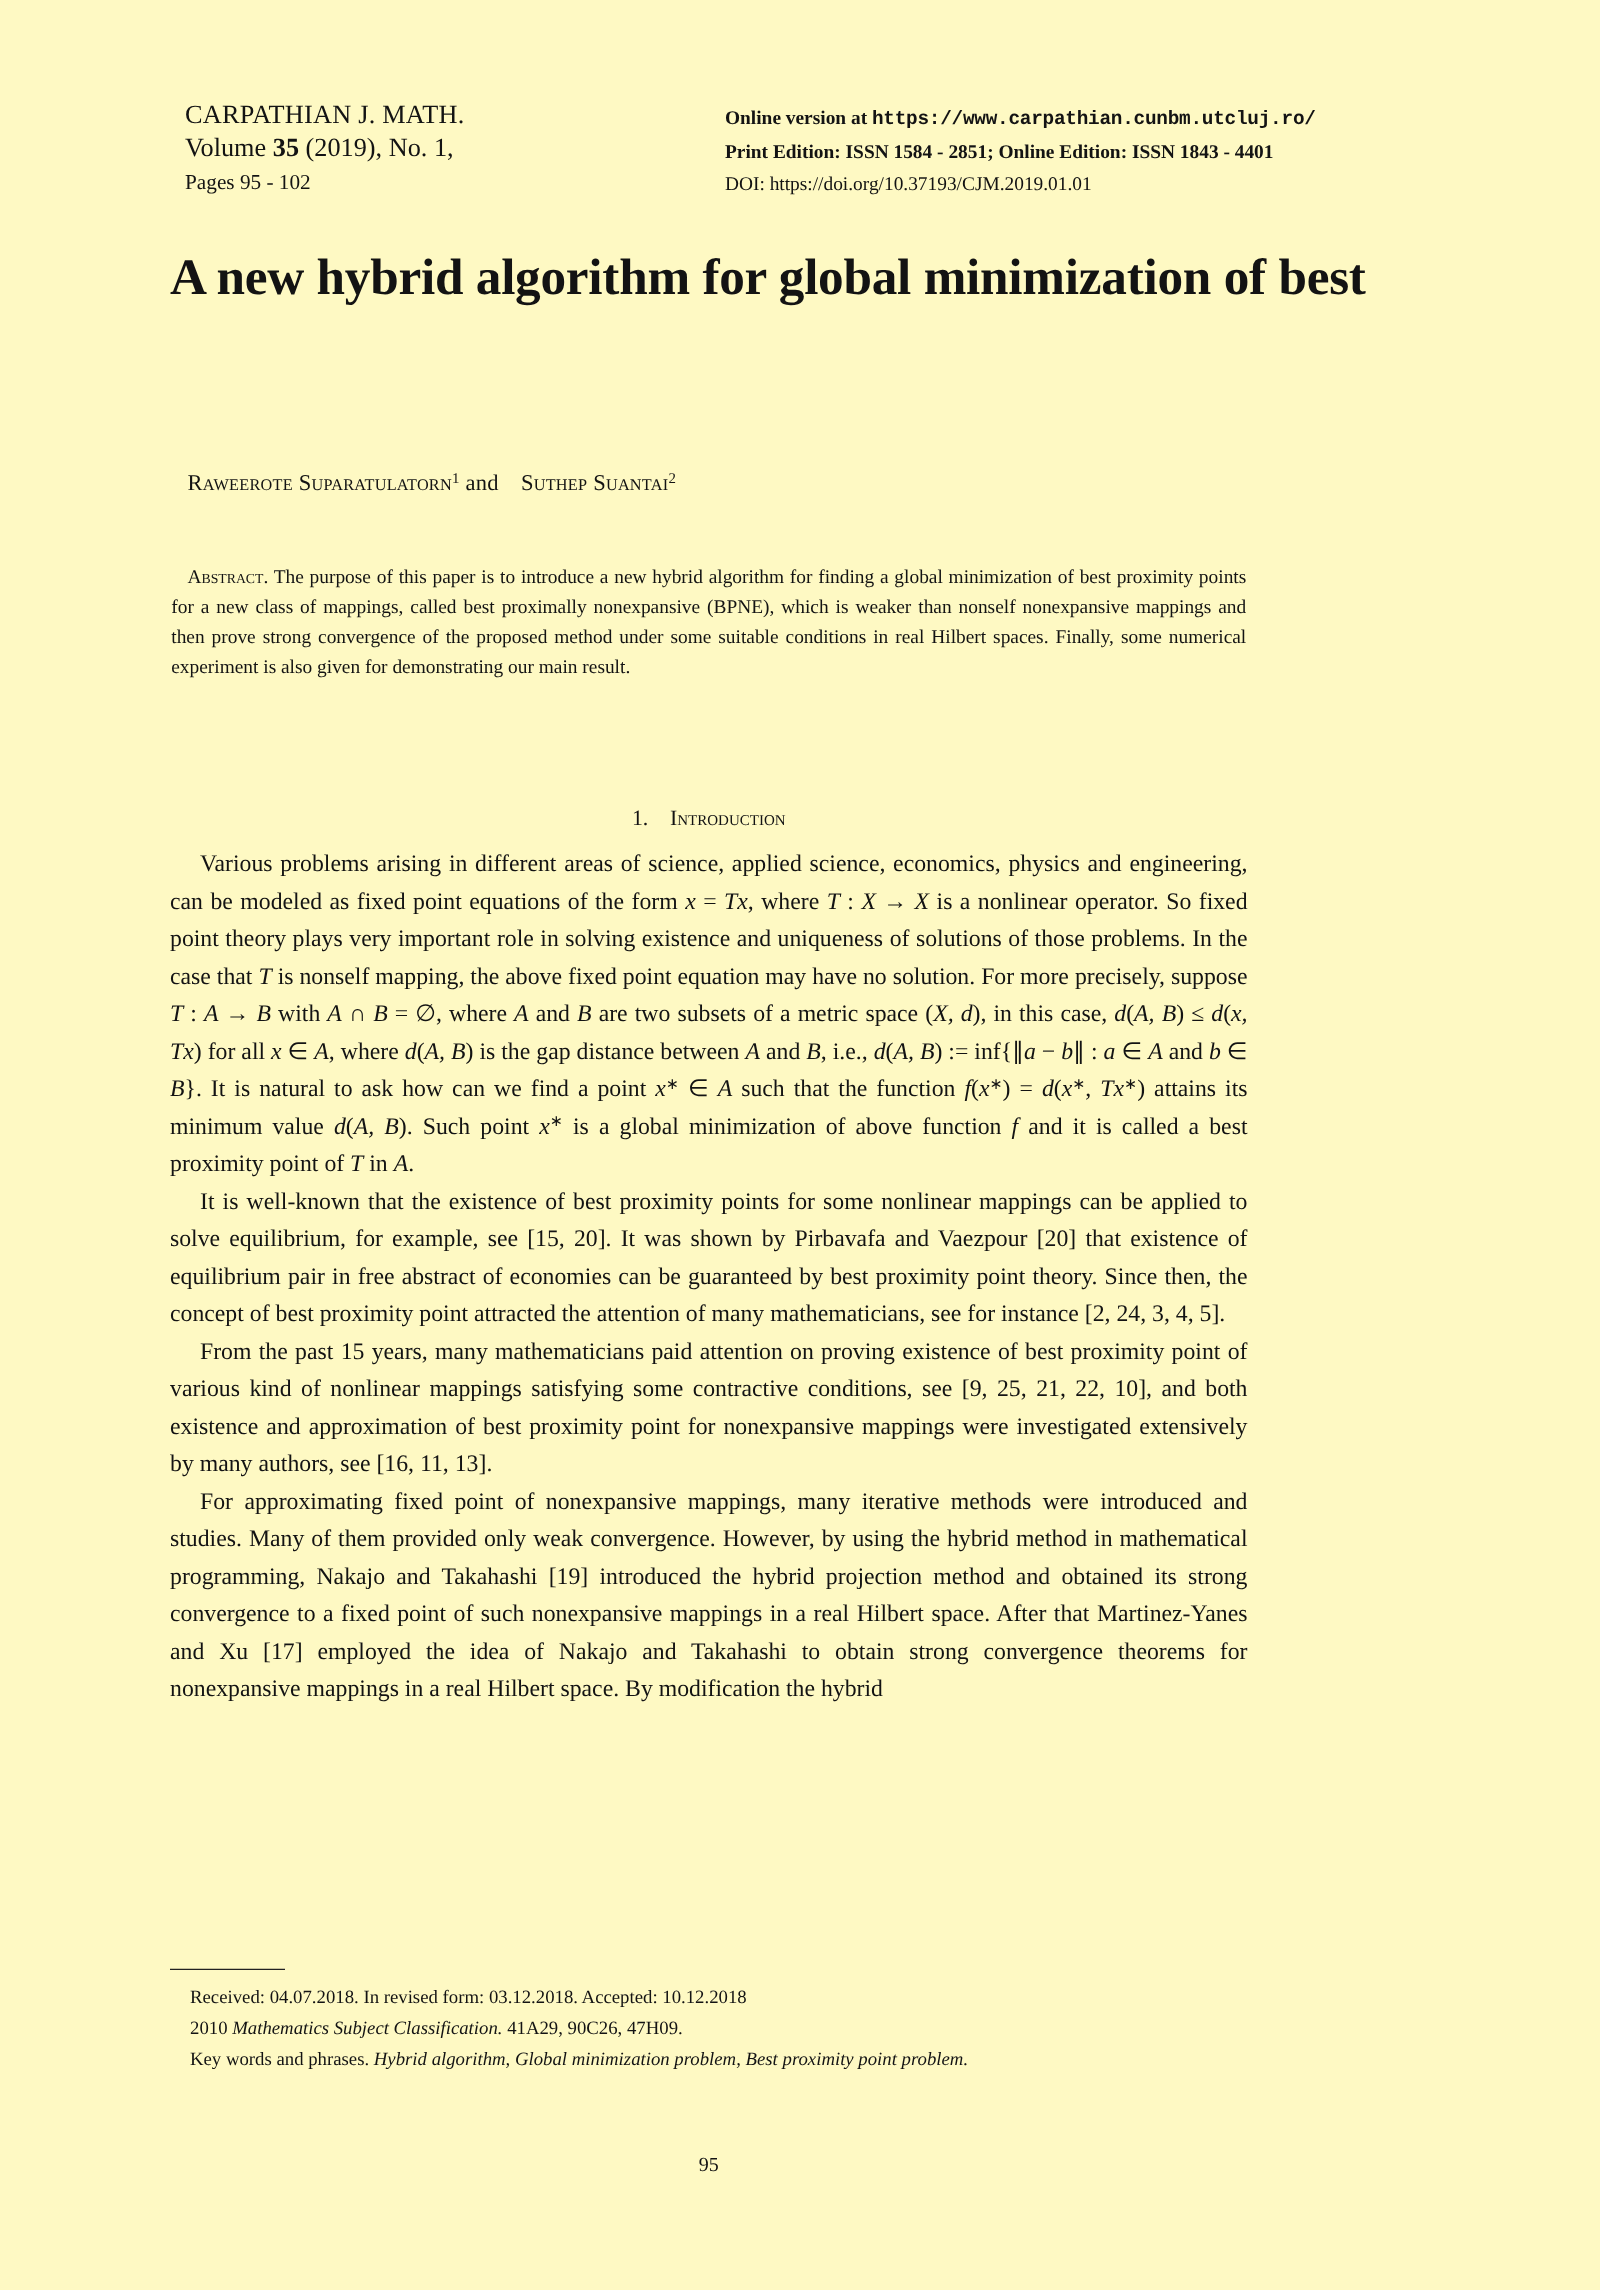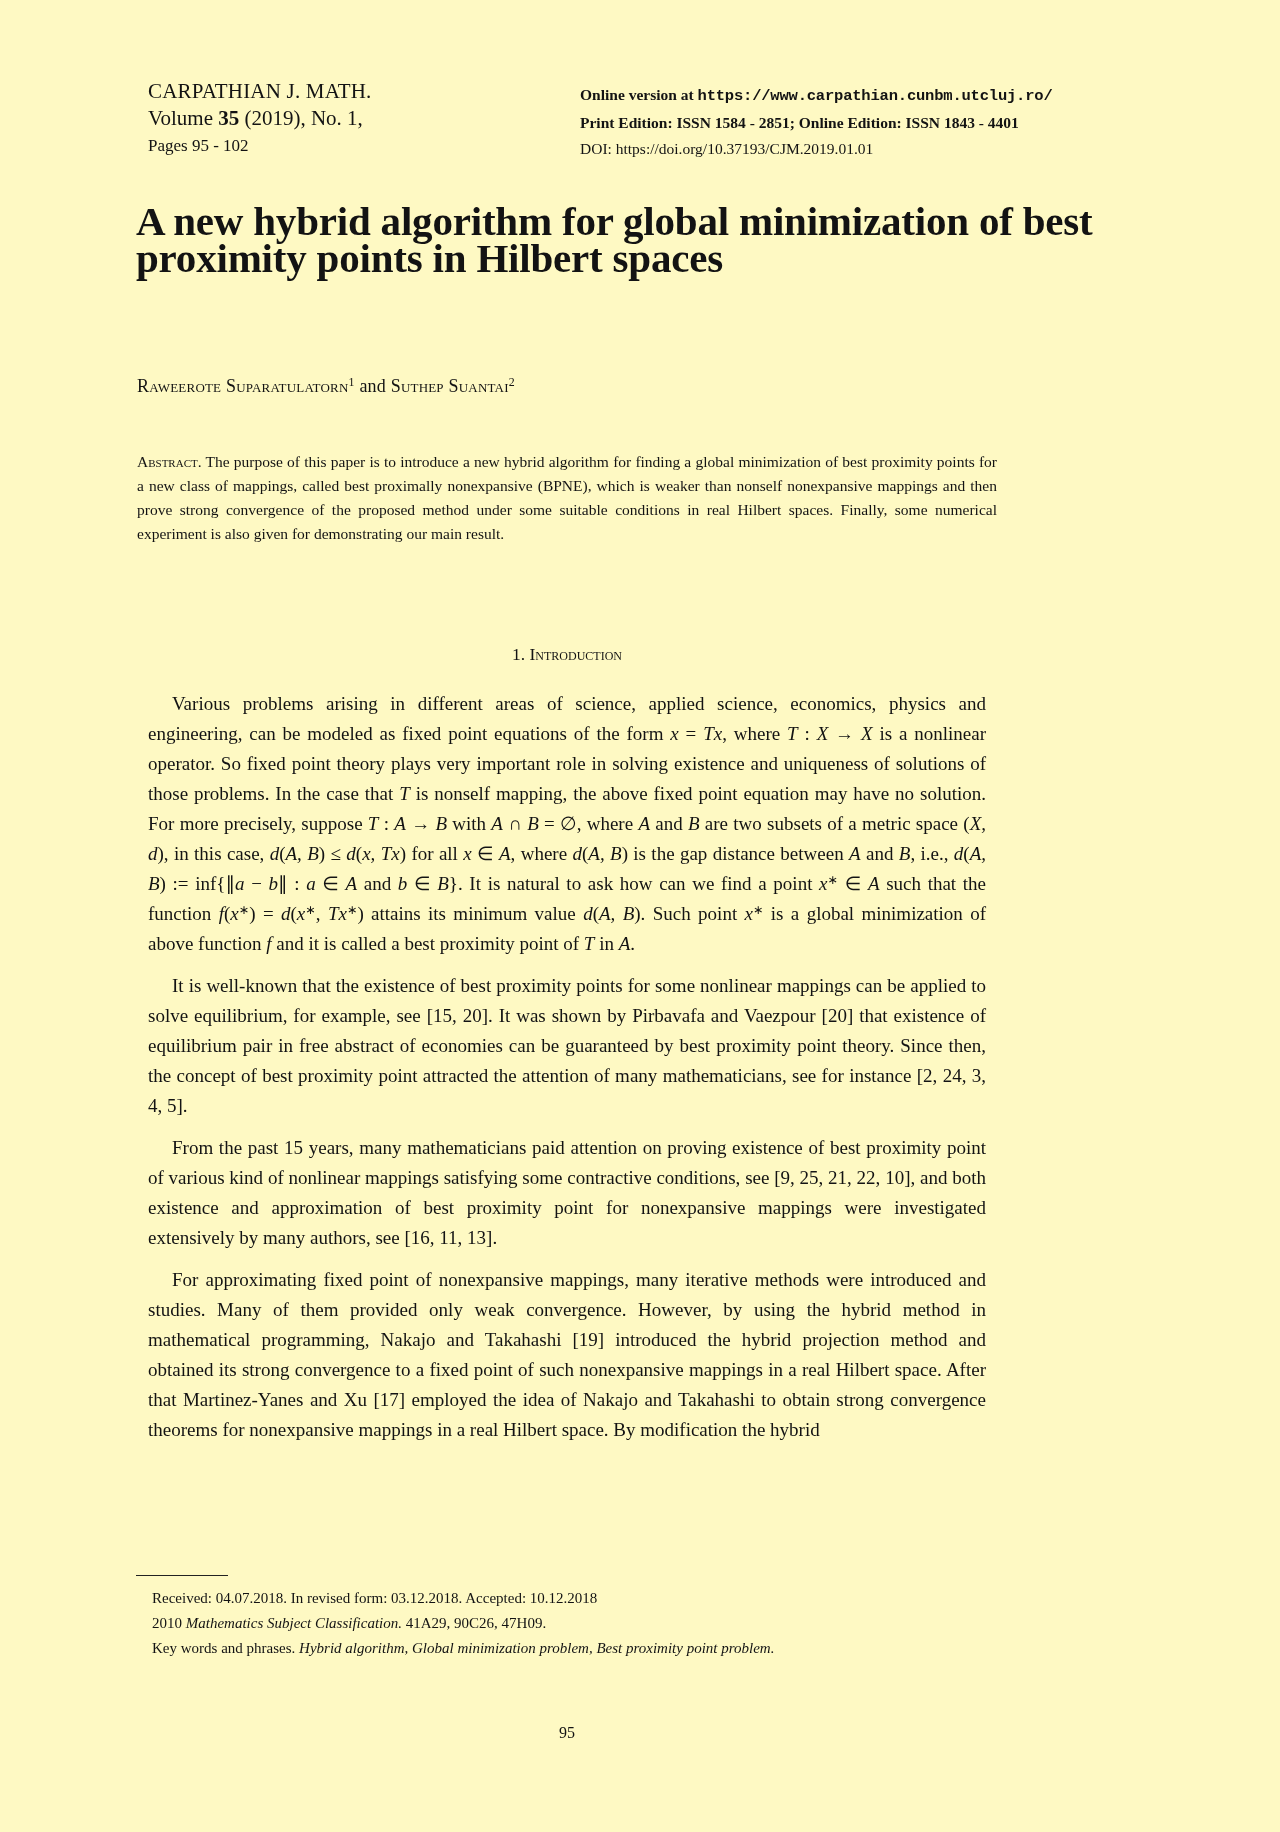--- a/index.html
+++ b/index.html
@@ -37,35 +37,35 @@
     position: absolute; left: 137px; top: 450px; width: 860px;
     font-size: 15.5px; line-height: 24px; text-align: justify;
   }
   
   .section-heading {
     position: absolute; left: 136px; top: 644px; width: 862px;
     text-align: center; font-size: 17.5px;
   }
   .body { position: absolute; left: 136px; top: 677px; width: 862px; }
   .para {
-    margin: 12px; font-size: 19px; line-height: 30px;
+    margin: 0; font-size: 19px; line-height: 30px;
     text-align: justify; text-indent: 24px;
   }
   
   .footnote { position: absolute; left: 136px; top: 1575px; width: 862px; }
   .fn-rule { width: 92px; border-top: 1.6px solid #222; margin: 0 0 10px 0; }
   .fn-line { font-size: 15px; line-height: 25px; padding-left: 16px; }
   .pagenum {
     position: absolute; left: 136px; top: 1724px; width: 862px;
     text-align: center; font-size: 16px;
   }
   
   .b    { font-weight: bold; }
   .i    { font-style: italic; }
-  .sc   { font-variant: small-caps; }
+  .sc   { font-variant: small-caps; margin-left: 13px; }
   .sup  { font-size: 66%; position: relative; top: -0.5em; line-height: 0; }
   .url  {
     font-family: "Liberation Mono", monospace; font-weight: bold;
     font-size: 15.5px; letter-spacing: -0.2px;
   }
 </style>
 </head>
 <body>
 
 <div class="page">
@@ -77,21 +77,20 @@
   </div>
 
   <div class="header-right">
     <div class="hr-line"><span class="b">Online version at </span><span class="url">https://www.carpathian.cunbm.utcluj.ro/</span></div>
     <div class="hr-line bold">Print Edition: ISSN 1584 - 2851; Online Edition: ISSN 1843 - 4401</div>
     <div class="hr-line doi">DOI: https://doi.org/10.37193/CJM.2019.01.01</div>
   </div>
 
   <h1 class="title">
     <span class="title-line">A new hybrid algorithm for global minimization of best</span>
-    <span class="title-line">proximity points in Hilbert spaces</span>
   </h1>
 
   <div class="authors"><span class="sc">Raweerote Suparatulatorn</span><span class="sup">1</span><span> and </span><span class="sc">Suthep Suantai</span><span class="sup">2</span></div>
 
   <div class="abstract"><span class="sc">Abstract.</span><span> The purpose of this paper is to introduce a new hybrid algorithm for finding a global minimization of best proximity points for a new class of mappings, called best proximally nonexpansive (BPNE), which is weaker than nonself nonexpansive mappings and then prove strong convergence of the proposed method under some suitable conditions in real Hilbert spaces. Finally, some numerical experiment is also given for demonstrating our main result.</span></div>
 
   <div class="section-heading"><span>1. </span><span class="sc">Introduction</span></div>
 
   <div class="body">
     <p class="para"><span>Various problems arising in different areas of science, applied science, economics, physics and engineering, can be modeled as fixed point equations of the form </span><span class="i">x</span><span> = </span><span class="i">Tx</span><span>, where </span><span class="i">T</span><span> : </span><span class="i">X</span><span> → </span><span class="i">X</span><span> is a nonlinear operator. So fixed point theory plays very important role in solving existence and uniqueness of solutions of those problems. In the case that </span><span class="i">T</span><span> is nonself mapping, the above fixed point equation may have no solution. For more precisely, suppose </span><span class="i">T</span><span> : </span><span class="i">A</span><span> → </span><span class="i">B</span><span> with </span><span class="i">A</span><span> ∩ </span><span class="i">B</span><span> = ∅, where </span><span class="i">A</span><span> and </span><span class="i">B</span><span> are two subsets of a metric space (</span><span class="i">X, d</span><span>), in this case, </span><span class="i">d</span><span>(</span><span class="i">A, B</span><span>) ≤ </span><span class="i">d</span><span>(</span><span class="i">x, Tx</span><span>) for all </span><span class="i">x</span><span> ∈ </span><span class="i">A</span><span>, where </span><span class="i">d</span><span>(</span><span class="i">A, B</span><span>) is the gap distance between </span><span class="i">A</span><span> and </span><span class="i">B</span><span>, i.e., </span><span class="i">d</span><span>(</span><span class="i">A, B</span><span>) := inf{∥</span><span class="i">a</span><span> − </span><span class="i">b</span><span>∥ : </span><span class="i">a</span><span> ∈ </span><span class="i">A</span><span> and </span><span class="i">b</span><span> ∈ </span><span class="i">B</span><span>}. It is natural to ask how can we find a point </span><span class="i">x</span><span class="sup">∗</span><span> ∈ </span><span class="i">A</span><span> such that the function </span><span class="i">f</span><span>(</span><span class="i">x</span><span class="sup">∗</span><span>) = </span><span class="i">d</span><span>(</span><span class="i">x</span><span class="sup">∗</span><span>, </span><span class="i">Tx</span><span class="sup">∗</span><span>) attains its minimum value </span><span class="i">d</span><span>(</span><span class="i">A, B</span><span>). Such point </span><span class="i">x</span><span class="sup">∗</span><span> is a global minimization of above function </span><span class="i">f</span><span> and it is called a best proximity point of </span><span class="i">T</span><span> in </span><span class="i">A</span><span>.</span></p>

